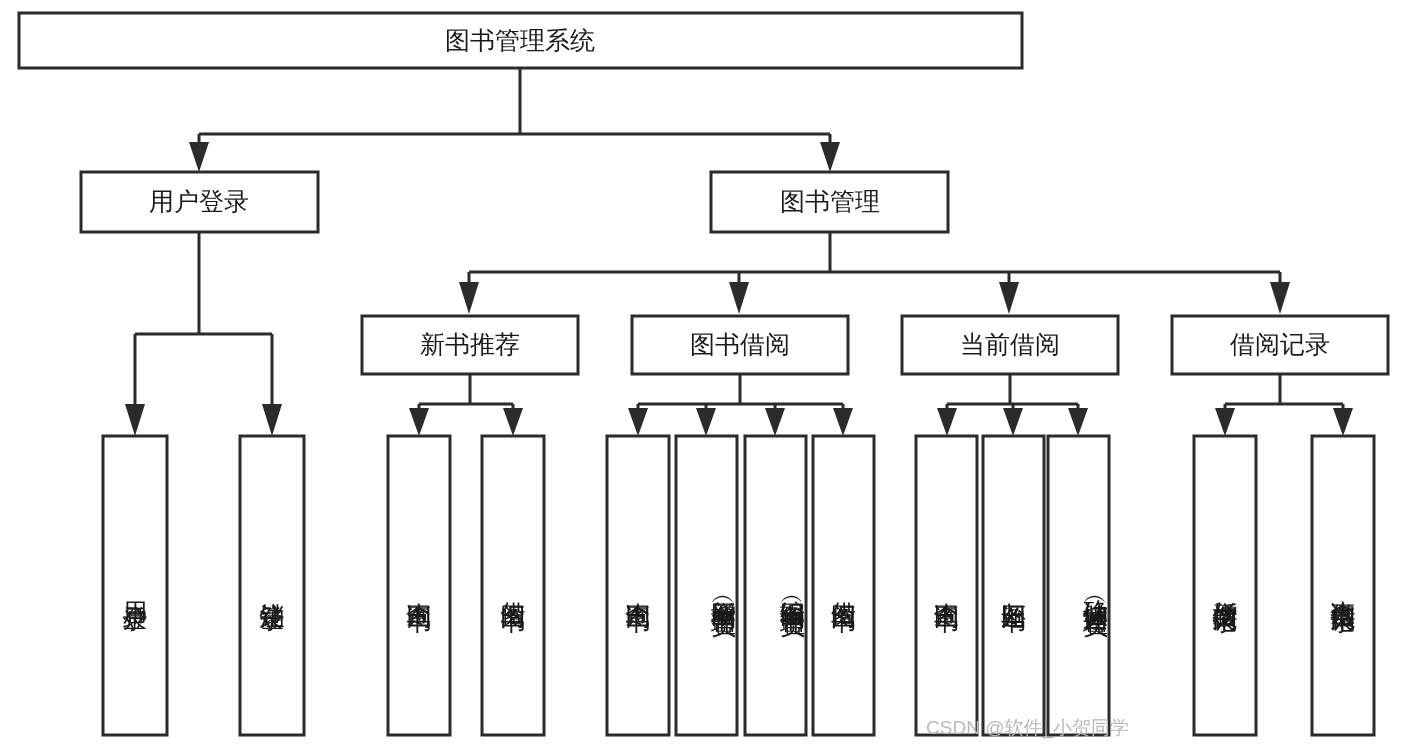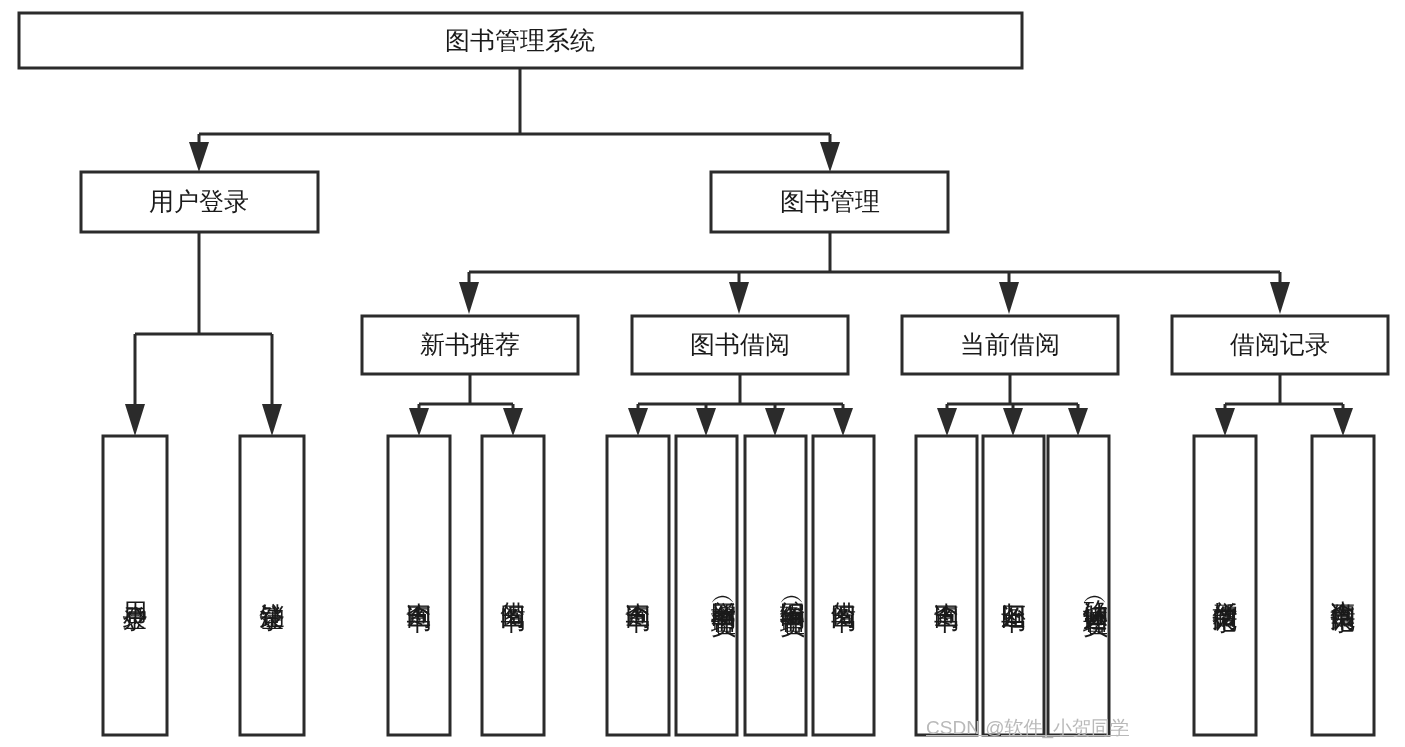--- a/index.html
+++ b/index.html
@@ -63,21 +63,20 @@
     pointer-events: none;
   }
   .watermark {
     position: absolute;
     right: 12px;
     bottom: 6px;
     font-family: "Liberation Sans", "DejaVu Sans", sans-serif;
     font-size: 19px;
     color: #b9b9b9;
     white-space: nowrap;
-    text-decoration: underline;
   }
 </style>
 </head>
 <body>
 
 <div id="diagram-root">
 
   <svg class="diagram-svg" viewBox="0 0 1405 747" xmlns="http://www.w3.org/2000/svg">
 
     <defs></defs>

